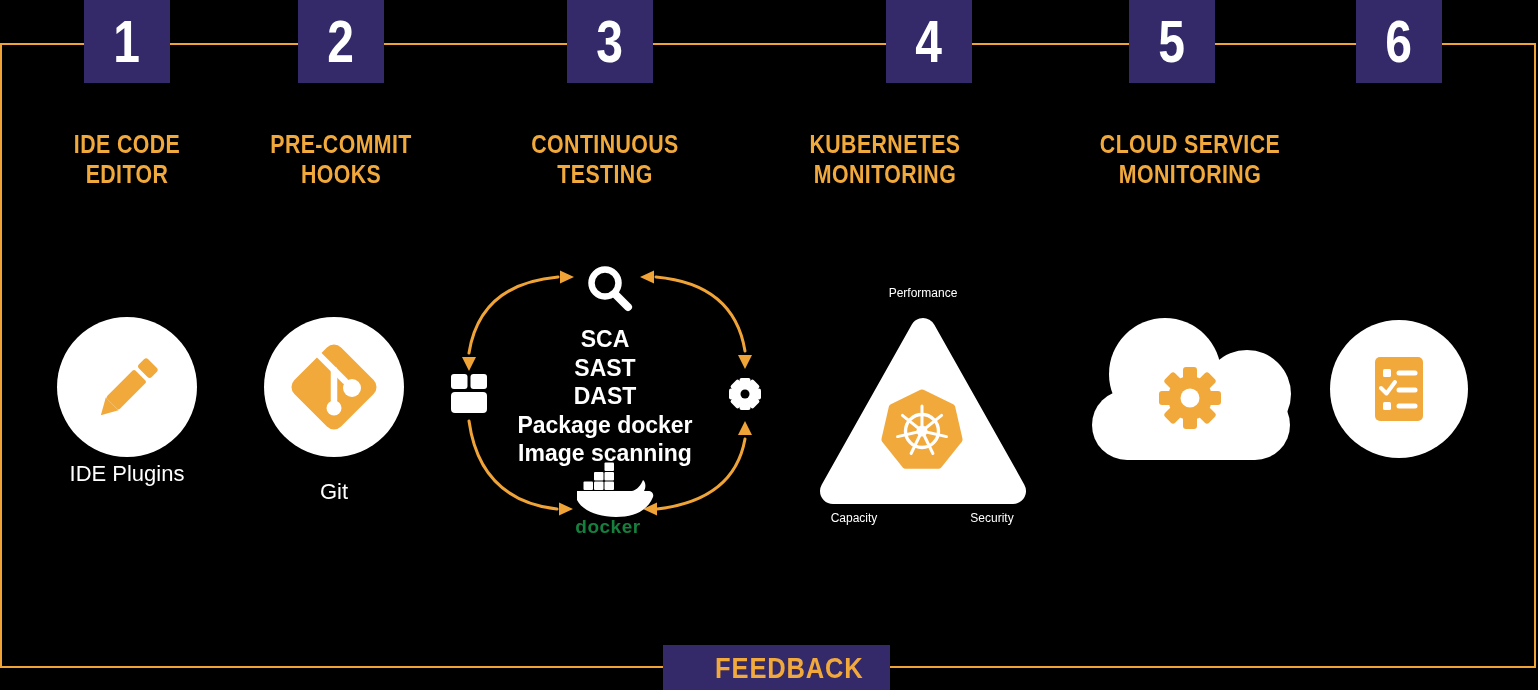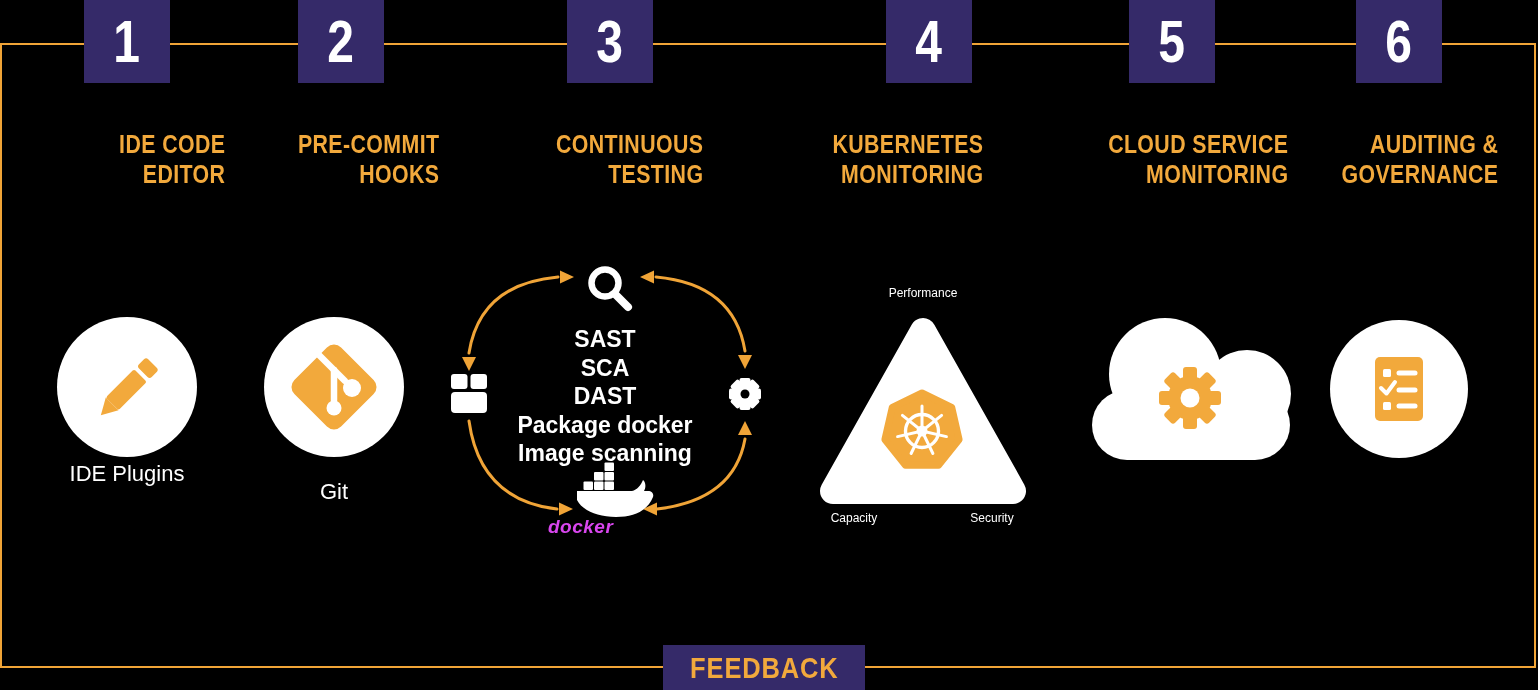--- a/index.html
+++ b/index.html
@@ -11,42 +11,42 @@
     position:absolute;left:0;top:43px;width:1532px;height:621px;
     border:2px solid #F0A437;z-index:1;
   }
   .gfx{position:absolute;left:0;top:0;width:1538px;height:690px;z-index:2;}
   .numbox{
     position:absolute;top:0;width:86px;height:83px;background:#352A69;
     color:#fff;font-weight:bold;font-size:60px;text-align:center;line-height:83px;z-index:3;
   }
   .numbox span{display:inline-block;transform:scaleX(0.8);}
   .title{
-    position:absolute;top:129px;width:240px;text-align:right;z-index:3;
+    position:absolute;top:129px;width:240px;text-align:center;z-index:3;
     color:#F2A93C;font-weight:bold;font-size:26px;line-height:30px;letter-spacing:0.5px;
   }
   .title span{display:block;transform:scaleX(0.82);}
   .caption{
     position:absolute;width:200px;text-align:center;color:#fff;font-size:22px;z-index:3;
   }
   .cycle-text{
     position:absolute;left:485px;top:325px;width:240px;text-align:center;z-index:3;
     color:#fff;font-weight:bold;font-size:23px;line-height:28.5px;
   }
   .cycle-text span{display:block;}
   .docker-label{
-    position:absolute;left:548px;top:516px;width:120px;z-index:3;
-    color:#d946ef;font-weight:bold;font-size:19px;letter-spacing:0.5px;font-style:italic;
+    position:absolute;left:548px;top:516px;width:120px;text-align:center;z-index:3;
+    color:#15803d;font-weight:bold;font-size:19px;letter-spacing:0.5px;
   }
   .trilabel{
     position:absolute;width:200px;text-align:center;color:#fff;font-size:12px;z-index:3;
   }
   .feedback{
     position:absolute;left:663px;top:645px;width:202px;height:45px;background:#352A69;
-    text-align:center;line-height:45px;z-index:4;color:#F2A93C;font-weight:bold;font-size:30px;
+    text-align:center;line-height:45px;z-index:4;color:#F2A93C;font-weight:bold;font-size:30px;padding-left:25px;
   }
   .feedback span{display:inline-block;transform:scaleX(0.85);letter-spacing:1px;}
 </style>
 </head>
 <body>
 
 <div class="canvas">
 
   <div class="frame"></div>
 
@@ -188,31 +188,27 @@
       <span>TESTING</span>
   </div>
   <div class="title" style="left:765px">
     <span>KUBERNETES</span>
       <span>MONITORING</span>
   </div>
   <div class="title" style="left:1070px">
     <span>CLOUD SERVICE</span>
       <span>MONITORING</span>
   </div>
-  <div class="title" style="left:1280px">
-    <span>AUDITING &amp;</span>
-      <span>GOVERNANCE</span>
-  </div>
 
   <div class="caption" style="left:27px;top:461px">IDE Plugins</div>
   <div class="caption" style="left:234px;top:479px">Git</div>
 
   <div class="cycle-text">
+    <span>SCA</span>
     <span>SAST</span>
-    <span>SCA</span>
     <span>DAST</span>
     <span>Package docker</span>
     <span>Image scanning</span>
   </div>
   <div class="docker-label">docker</div>
 
   <div class="trilabel" style="left:823px;top:286px">Performance</div>
   <div class="trilabel" style="left:754px;top:511px">Capacity</div>
   <div class="trilabel" style="left:892px;top:511px">Security</div>
 

